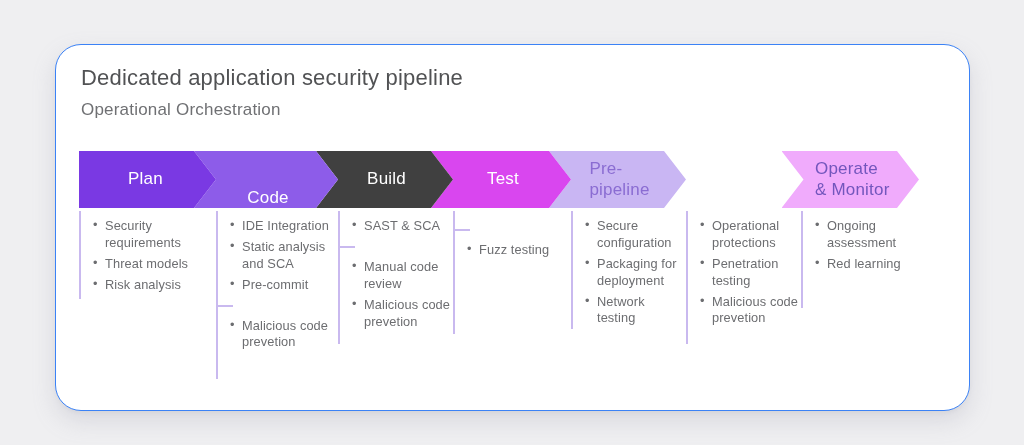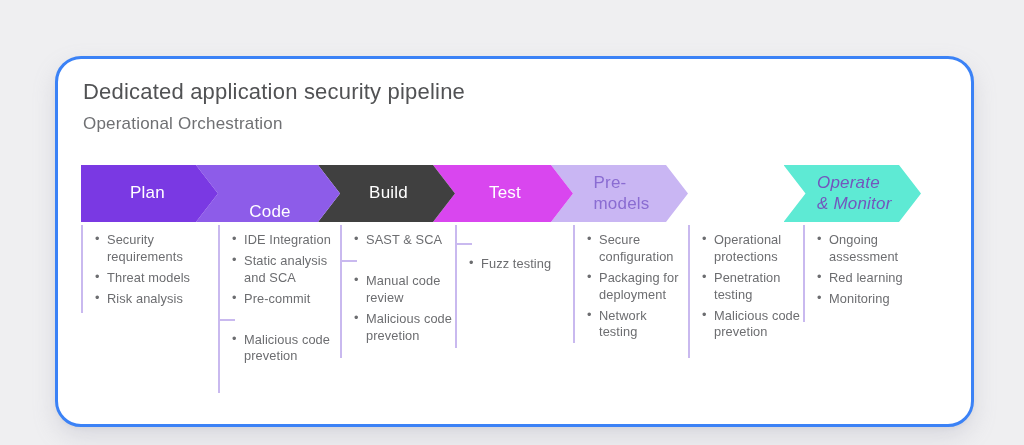--- a/index.html
+++ b/index.html
@@ -4,24 +4,24 @@
 <style>
   html, body {
     margin: 0; padding: 0;
     width: 1024px; height: 445px;
     background: #efeff1;
     font-family: "Liberation Sans", "DejaVu Sans", sans-serif;
     overflow: hidden;
   }
   .stage-wrap { position: relative; width: 1024px; height: 445px; }
   .card {
-    position: absolute; left: 55px; top: 56px;
+    position: absolute; left: 55px; top: 44px;
     width: 913px; height: 365px;
     background: #ffffff;
-    border: 3px solid #3b82f6;
+    border: 1px solid #3b82f6;
     border-radius: 26px;
     box-shadow: 0 2px 4px rgba(0,0,0,.03), 0 10px 22px rgba(150,150,170,.25);
   }
   .title {
     position: absolute; left: 25px; top: 20px; margin: 0;
     font-size: 22px; font-weight: 400; color: #515254; letter-spacing: .2px;
   }
   .subtitle {
     position: absolute; left: 25px; top: 55px; margin: 0;
     font-size: 17px; font-weight: 400; color: #6f7073; letter-spacing: .2px;
@@ -87,23 +87,23 @@
         <span class="seg-label" style="color: rgb(255, 255, 255);">Code</span>
       </div>
       <div class="seg seg-mid s3" style="background-color: #404040;">
         <span class="seg-label" style="color: rgb(255, 255, 255);">Build</span>
       </div>
       <div class="seg seg-mid s4" style="background-color: #d946ef;">
         <span class="seg-label" style="color: rgb(255, 255, 255);">Test</span>
       </div>
       <div class="seg seg-mid s5" style="background-color: rgb(201, 182, 243);">
         <span class="seg-label" style="color: rgb(138, 108, 210);">Pre-
-models</span>
+pipeline</span>
       </div>
-      <div class="seg seg-mid s7" style="background-color: #5eead4; font-style: italic;">
+      <div class="seg seg-mid s7" style="background-color: #f0abfc;">
         <span class="seg-label" style="color: rgb(115, 86, 189);">Operate
 &amp; Monitor</span>
       </div>
     </div>
 
     <div class="cols">
 
       <div class="col c1">
         <ul class="group">
           <li>Security requirements</li>
@@ -155,19 +155,18 @@
           <li>Operational protections</li>
           <li>Penetration testing</li>
           <li>Malicious code prevetion</li>
         </ul>
       </div>
 
       <div class="col c7">
         <ul class="group">
           <li>Ongoing assessment</li>
           <li>Red learning</li>
-          <li>Monitoring</li>
         </ul>
       </div>
 
     </div>
   </div>
 </div>
 
 </body></html>

